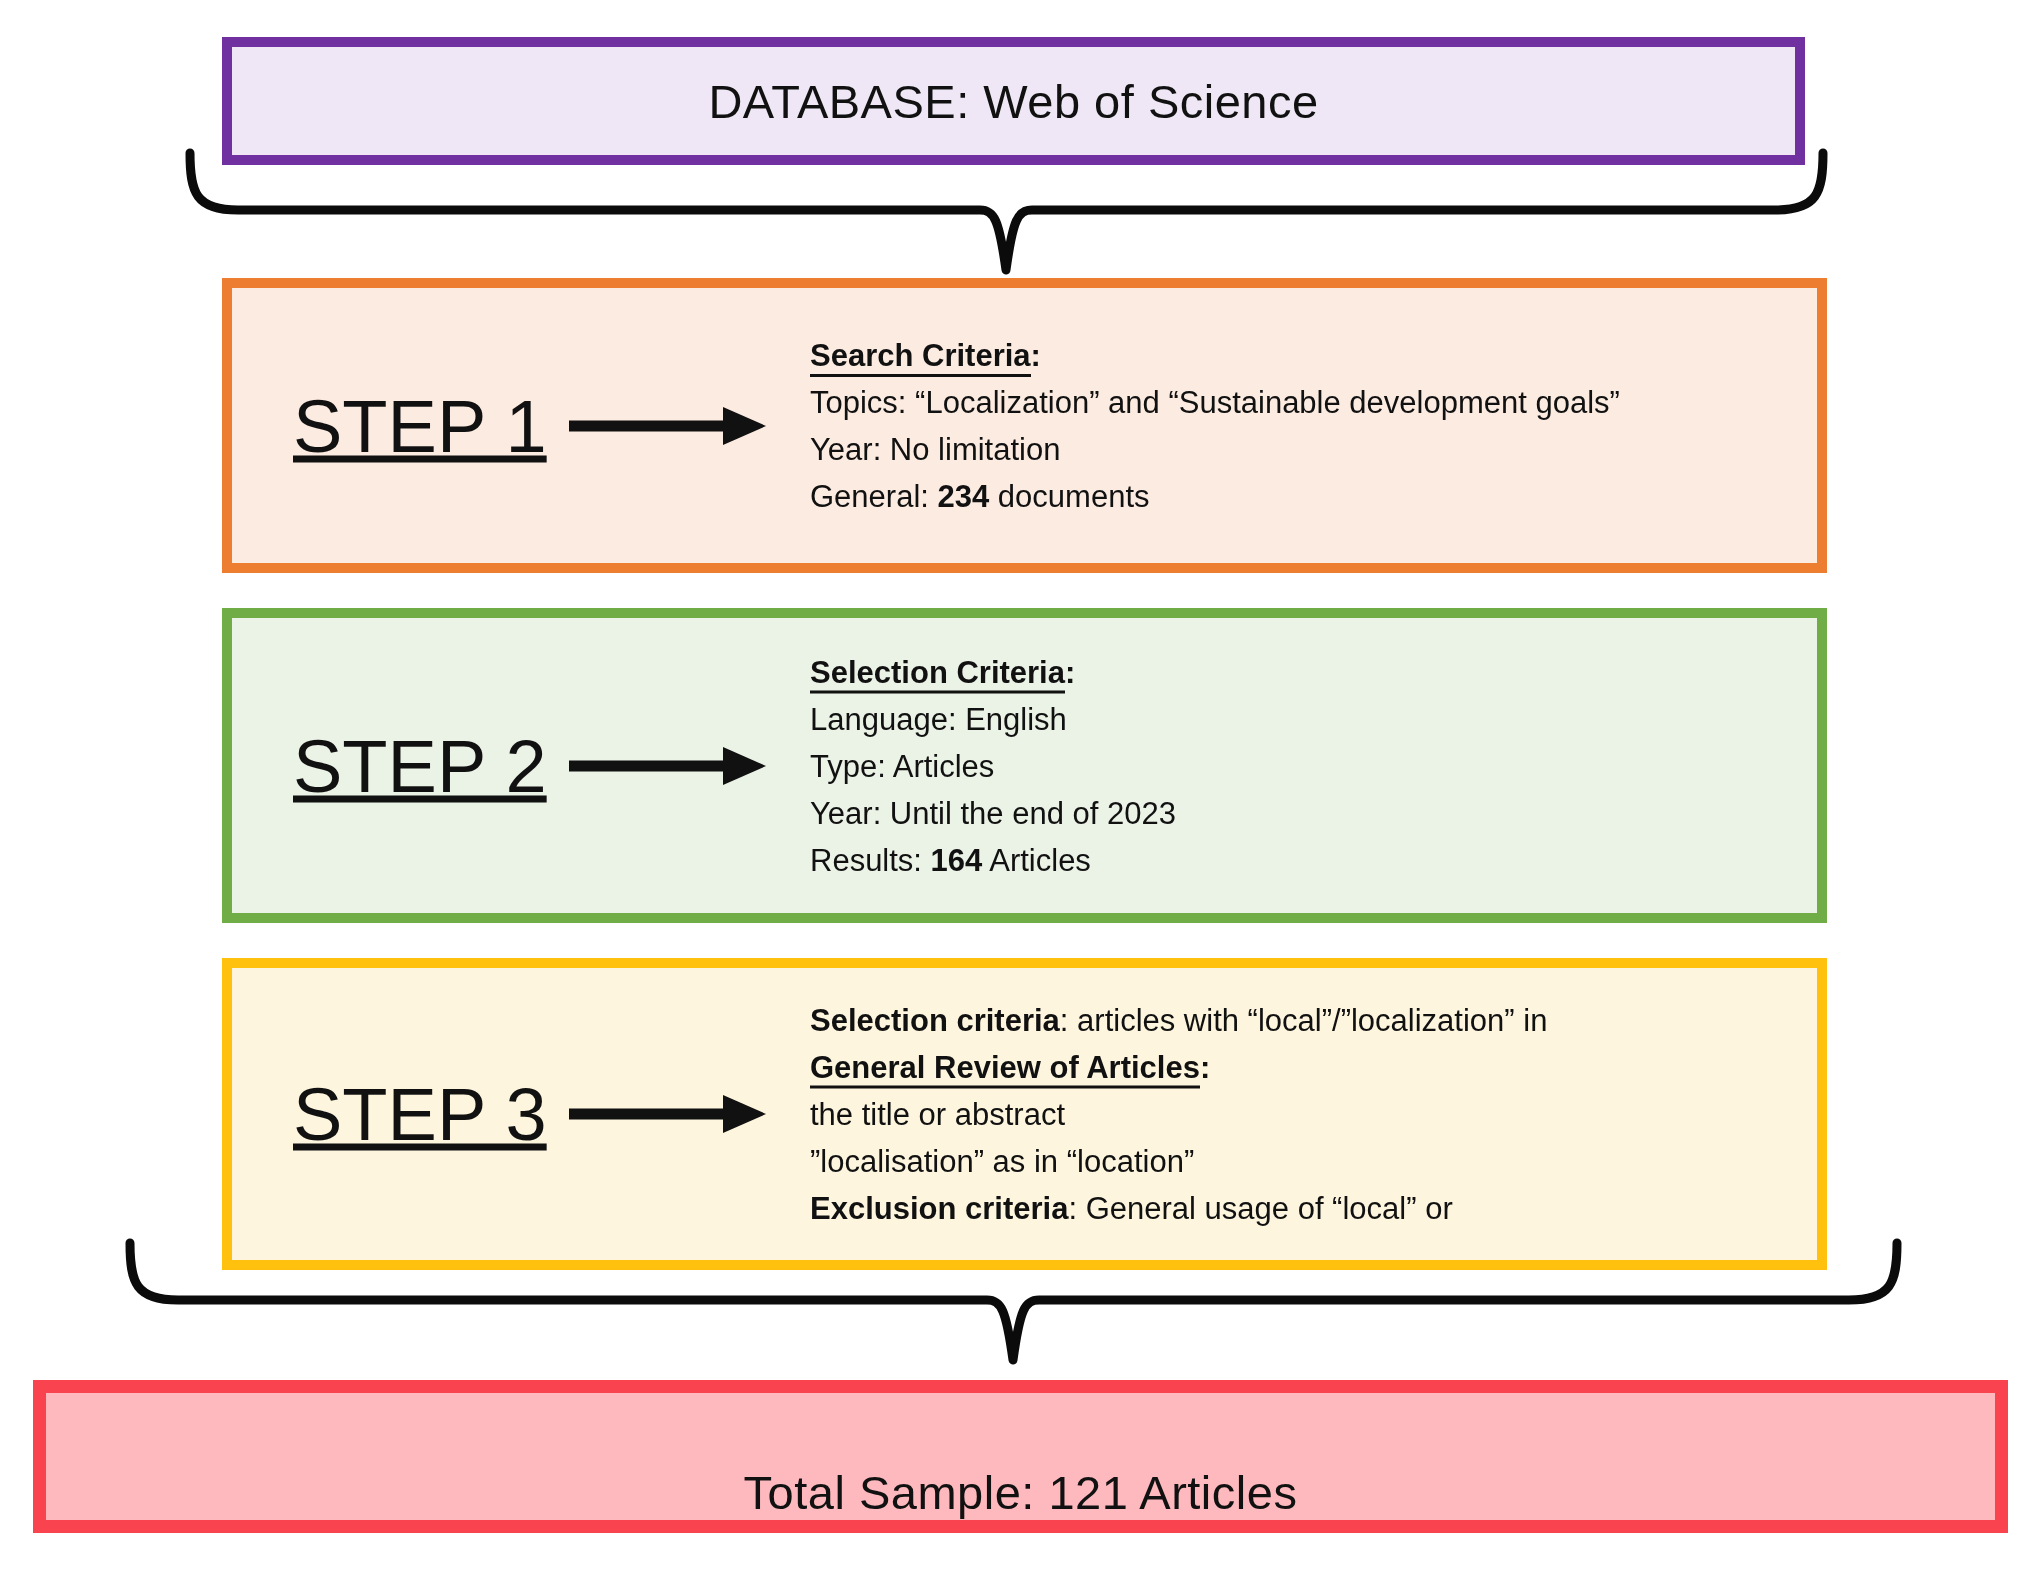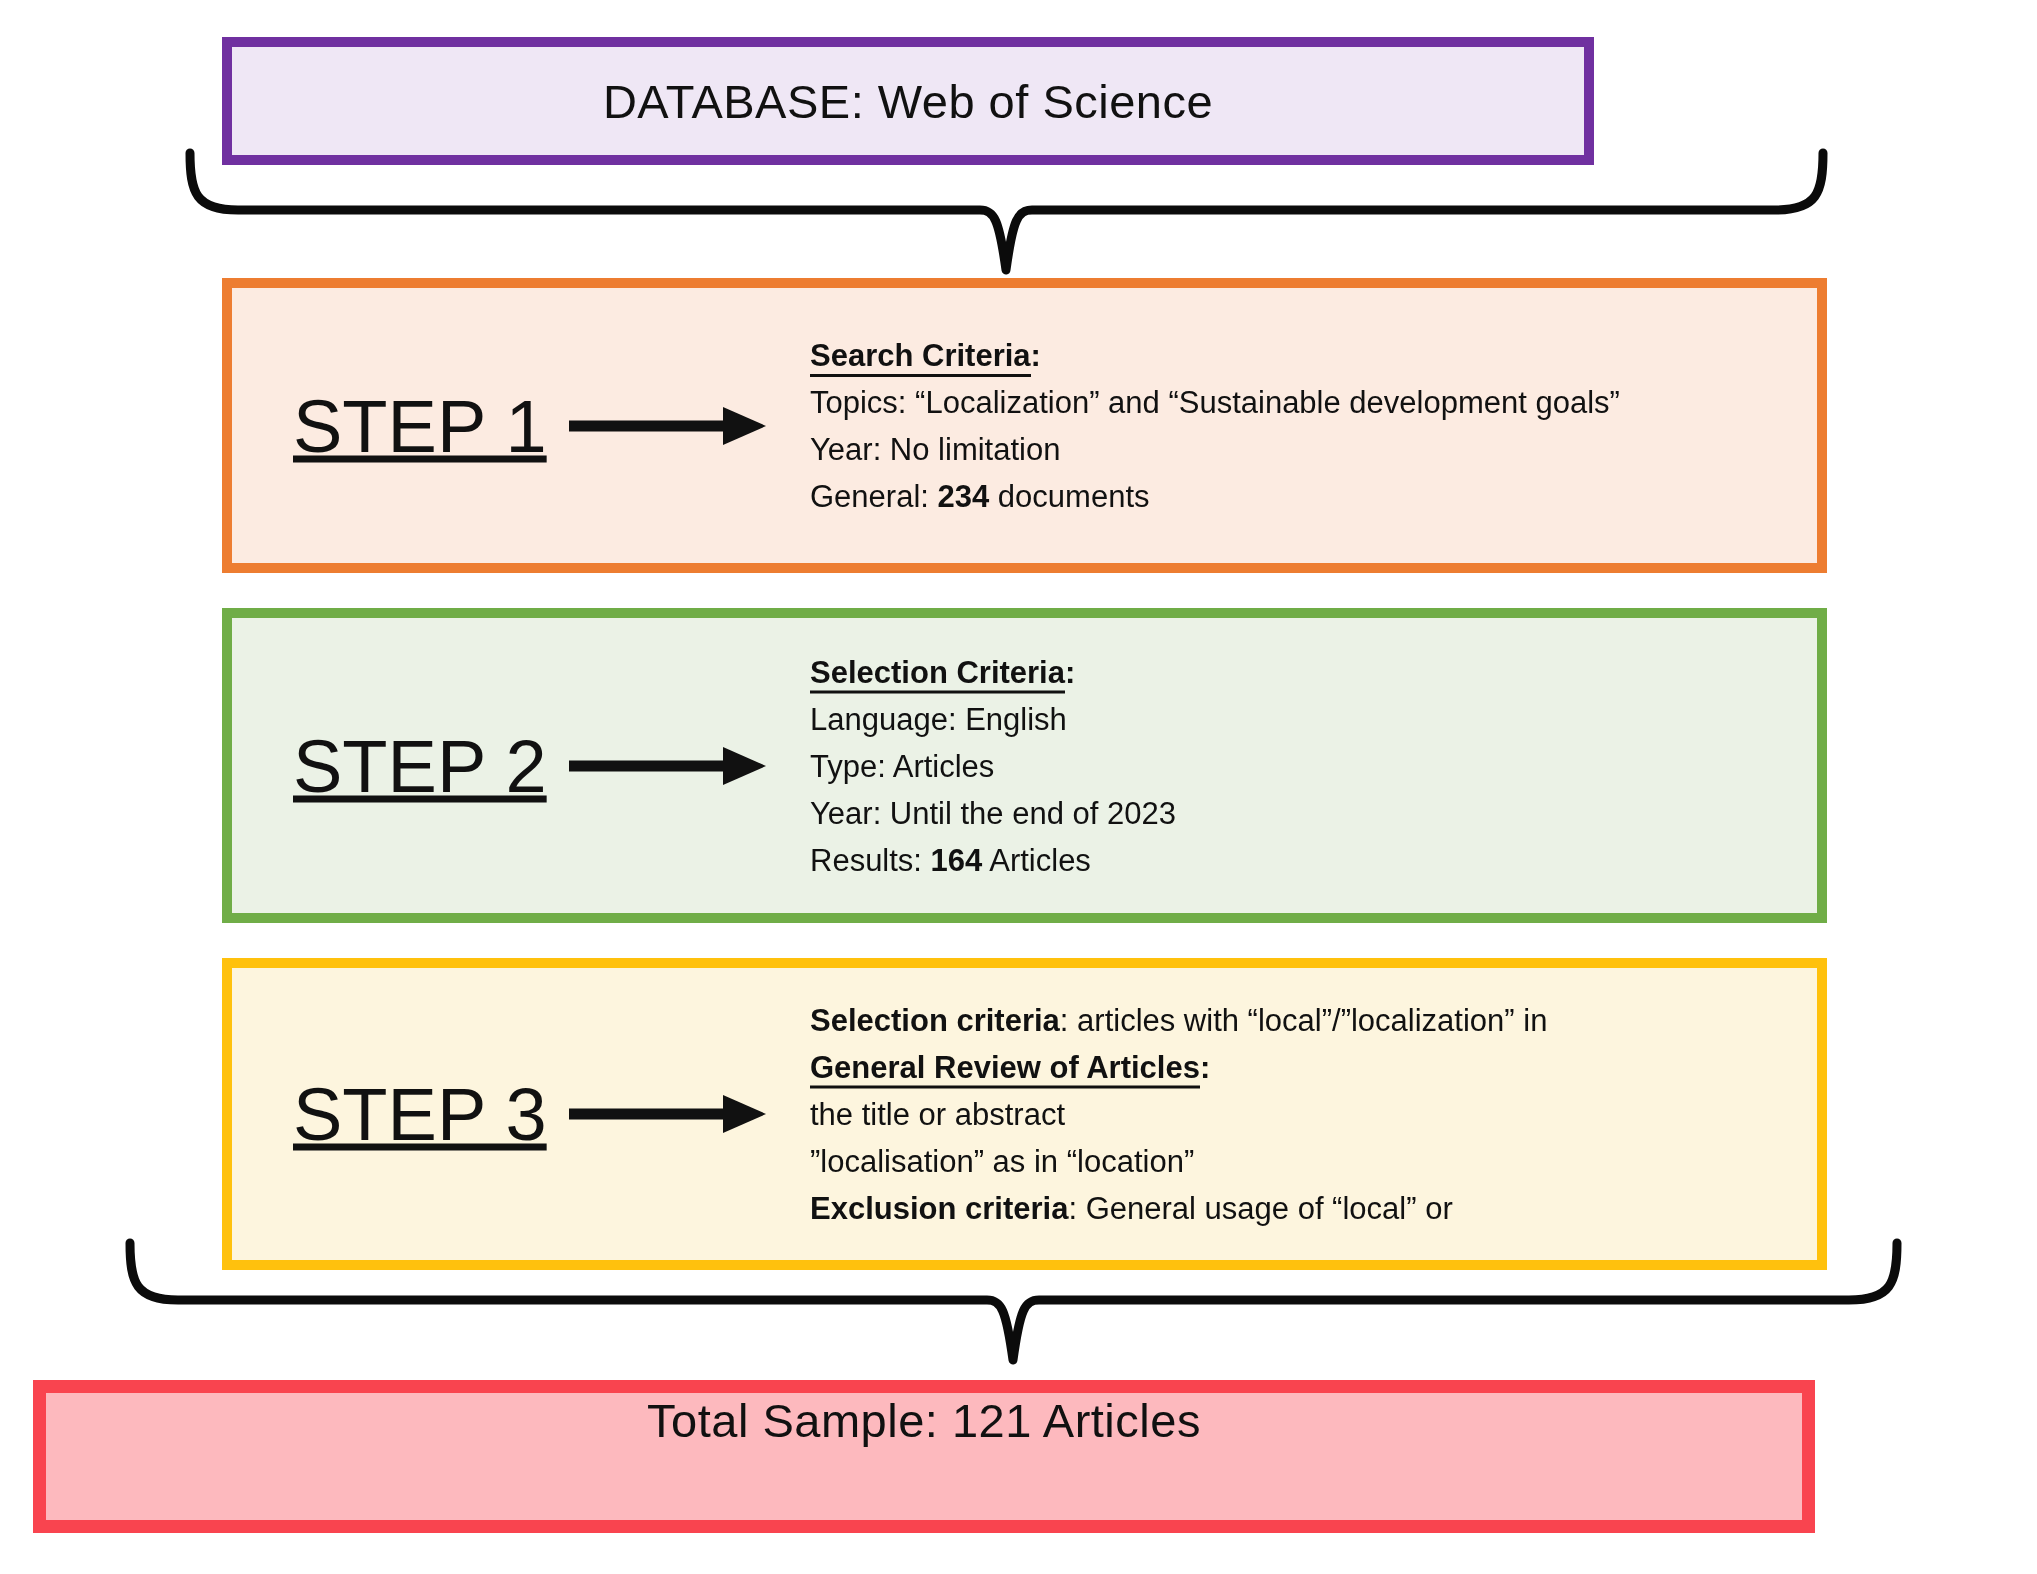--- a/index.html
+++ b/index.html
@@ -8,21 +8,21 @@
     width: 2037px;
     height: 1574px;
     background: #ffffff;
     font-family: "Liberation Sans", sans-serif;
     color: #111111;
     overflow: hidden;
   }
   .box { position: absolute; box-sizing: border-box; }
 
   .db-box {
-    left: 222px; top: 37px; width: 1372px; height: 128px;
+    left: 222px; top: 37px; width: 1583px; height: 128px;
     border: 10px solid #7030A0; background: #EFE7F5;
     display: flex; align-items: center; justify-content: center;
   }
   .big-label { font-size: 47px; letter-spacing: 0.5px; }
 
   .step-box {
     left: 222px; width: 1605px;
     border-style: solid; border-width: 10px;
   }
   .s1 { top: 278px; height: 295px; }
@@ -49,23 +49,23 @@
 
   .brace { position: absolute; }
   .brace path {
     fill: none; stroke-width: 9px;
     stroke-linecap: round; stroke-linejoin: round;
   }
   .brace1 { left: 180px; top: 145px; }
   .brace2 { left: 120px; top: 1235px; }
 
   .total-box {
-    left: 33px; top: 1380px; width: 1782px; height: 153px;
+    left: 33px; top: 1380px; width: 1975px; height: 153px;
     border: 13px solid #F9444F; background: #FDB9BE;
-    display: flex; align-items: flex-start; justify-content: center;
+    display: flex; align-items: flex-end; justify-content: center;
   }
 </style>
 </head>
 <body>
 
 <div class="canvas">
 
   <div class="box db-box" style="border-color: rgb(112, 48, 160); background-color: rgb(239, 231, 245);">
     <span class="big-label">DATABASE: Web of Science</span>
   </div>

